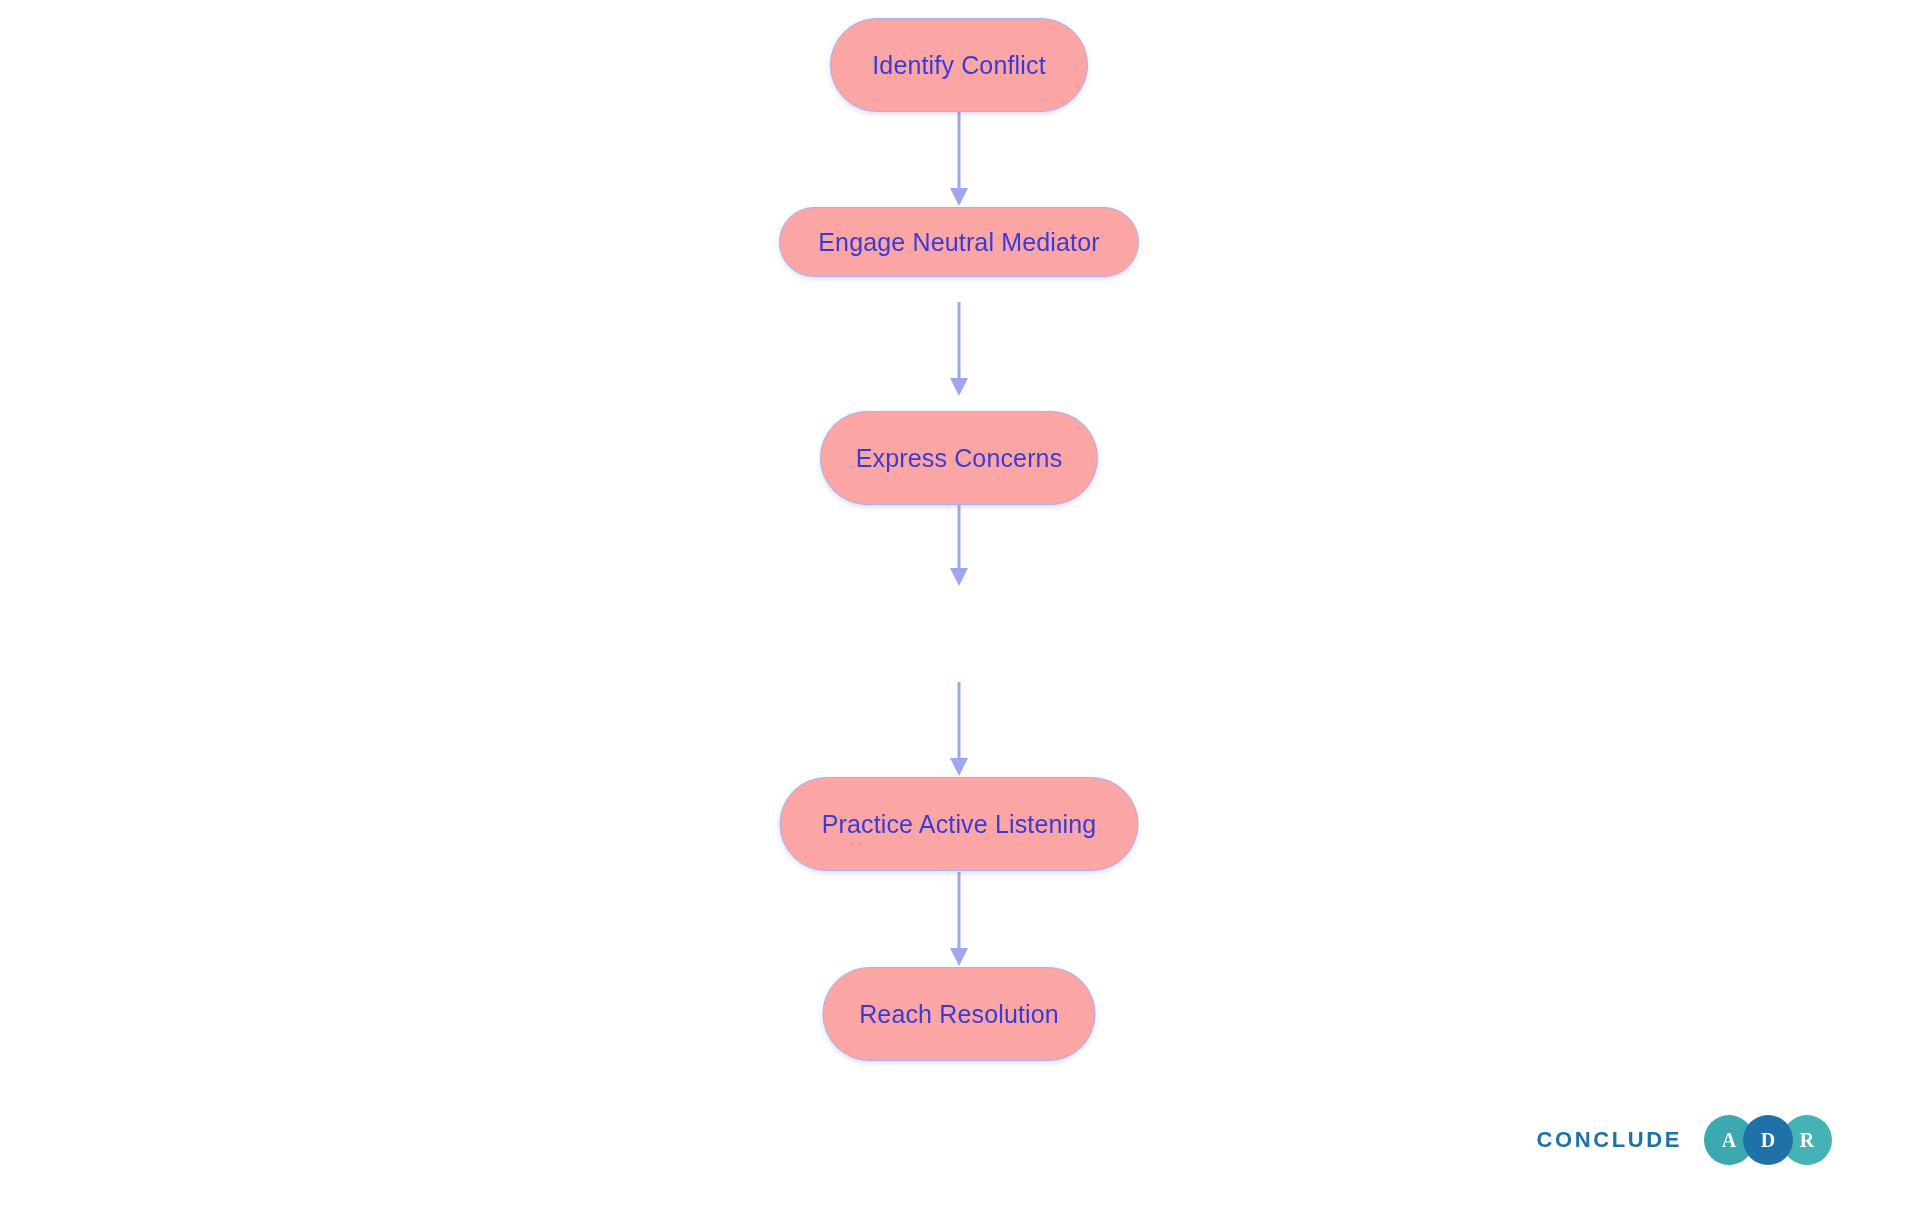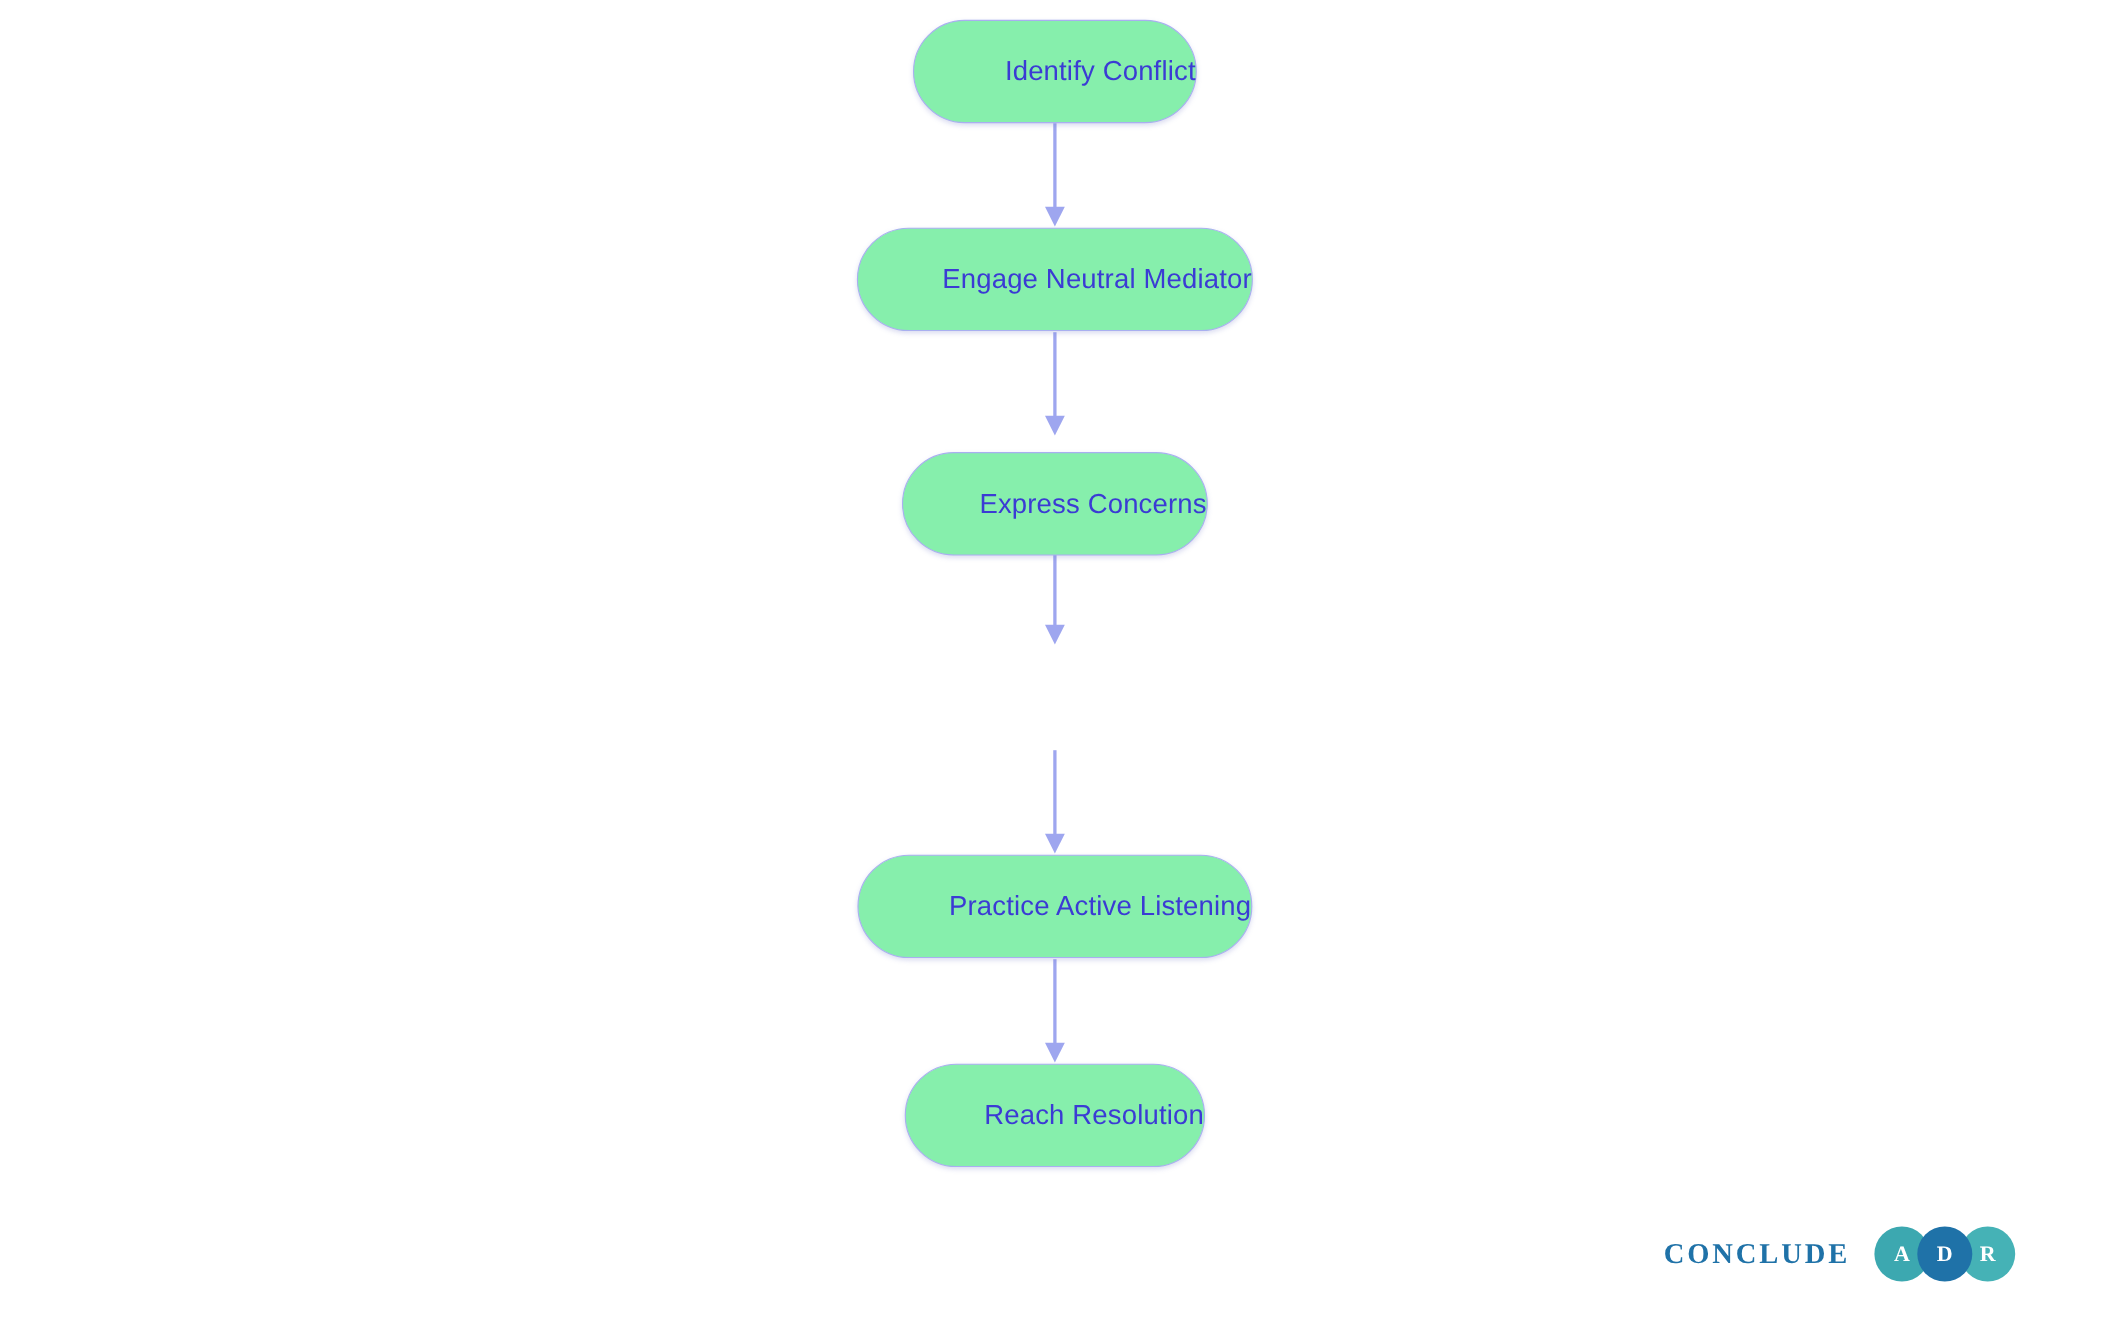--- a/index.html
+++ b/index.html
@@ -24,22 +24,22 @@
     width: 1920px;
     height: 1100px;
   }
 
   
   .node {
     position: absolute;
     box-sizing: border-box;
     display: flex;
     align-items: center;
-    justify-content: flex-end;
-    background: #86efac;
+    justify-content: center;
+    background: #fca5a5;
     border: 1.6px solid #a9aff0;
     border-radius: 9999px;
     box-shadow: 0 2px 5px rgba(120,125,200,0.28);
     transform: translateX(-50%);
   }
   .node-label {
     color: #3b3bd4;
     font-size: 25px;
     font-weight: 400;
     letter-spacing: 0.15px;
@@ -60,22 +60,22 @@
   #brand-logo {
     position: absolute;
     right: 88px;
     bottom: 50px;
     display: flex;
     align-items: center;
     gap: 22px;
   }
   #brand-wordmark {
     color: #1f72a8;
-    font-family: Liberation Serif, serif;
-    font-size: 26px;
+    font-family: Liberation Sans, sans-serif;
+    font-size: 22px;
     font-weight: 700;
     letter-spacing: 2.6px;
     line-height: 1;
     white-space: nowrap;
   }
   #brand-marks {
     display: flex;
     align-items: center;
     position: relative;
     height: 50px;
@@ -135,21 +135,21 @@
     <svg width="26" height="96" viewBox="0 0 26 96">
       <line x1="13" y1="0" x2="13" y2="78" stroke="#9ea6ef" stroke-width="3"></line>
       <polygon points="4,76 22,76 13,94" fill="#9ea6ef"></polygon>
     </svg>
   </div>
 
   <div class="node" style="left:959px; top:18px; width:258px; height:94px;">
     <span class="node-label">Identify Conflict</span>
   </div>
 
-  <div class="node" style="left:959px; top:207px; width:360px; height:94px;">
+  <div class="node" style="left:959px; top:207px; width:360px; height:70px;">
     <span class="node-label">Engage Neutral Mediator</span>
   </div>
 
   <div class="node" style="left:959px; top:411px; width:278px; height:94px;">
     <span class="node-label">Express Concerns</span>
   </div>
 
 
   <div class="node" style="left:959px; top:967px; width:273px; height:94px;">
     <span class="node-label">Reach Resolution</span>

